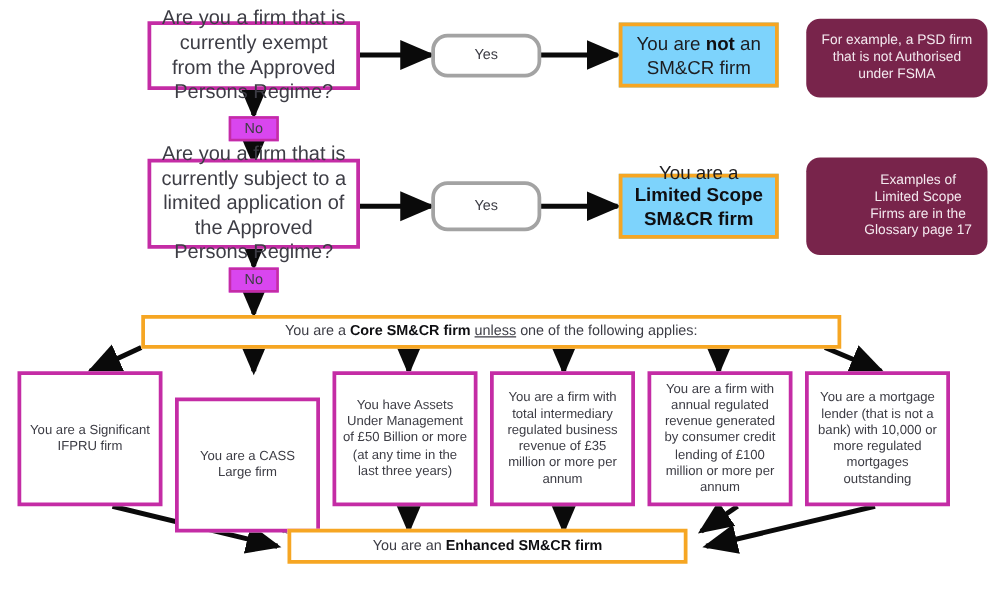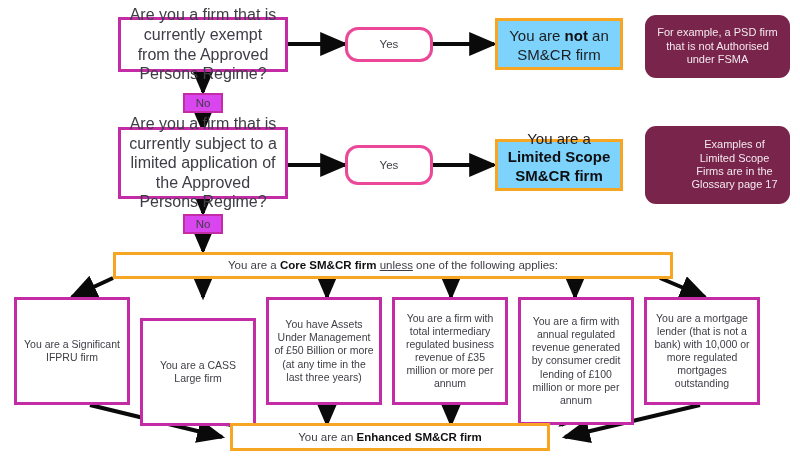--- a/index.html
+++ b/index.html
@@ -28,21 +28,21 @@
     line-height: 1.22;
   }
   .q-box {
     border: 3px solid #C42CA5;
     background: #ffffff;
     color: #3d3d45;
     font-size: 16px;
     padding: 3px 6px;
   }
   .yes-pill {
-    border: 3px solid #ec4899;
+    border: 3px solid #a3a3a3;
     background: #ffffff;
     border-radius: 13px;
     color: #3d3d45;
     font-size: 11.5px;
   }
   .no-chip {
     border: 2px solid #C42CA5;
     background: #d946ef;
     color: #3d3d45;
     font-size: 11.5px;
@@ -179,21 +179,21 @@
   </div>
   <div class="node crit-box" style="left:140px; top:306px; width:116px; height:108px;margin-top:12px;">
     <span>You are a CASS Large firm</span>
   </div>
   <div class="node crit-box" style="left:266px; top:297px; width:116px; height:108px;">
     <span>You have Assets Under Management of £50 Billion or more (at any time in the last three years)</span>
   </div>
   <div class="node crit-box" style="left:392px; top:297px; width:116px; height:108px;">
     <span>You are a firm with total intermediary regulated business revenue of £35 million or more per annum</span>
   </div>
-  <div class="node crit-box" style="left:518px; top:297px; width:116px; height:128px;">
+  <div class="node crit-box" style="left:518px; top:297px; width:116px; height:108px;">
     <span>You are a firm with annual regulated revenue generated by consumer credit lending of £100 million or more per annum</span>
   </div>
   <div class="node crit-box" style="left:644px; top:297px; width:116px; height:108px;">
     <span>You are a mortgage lender (that is not a bank) with 10,000 or more regulated mortgages outstanding</span>
   </div>
 
   <div class="node band-box" style="left:230px; top:423px; width:320px; height:28px;">
     <span><span>You are an </span><b>Enhanced SM&amp;CR firm</b><span></span></span>
   </div>
 

